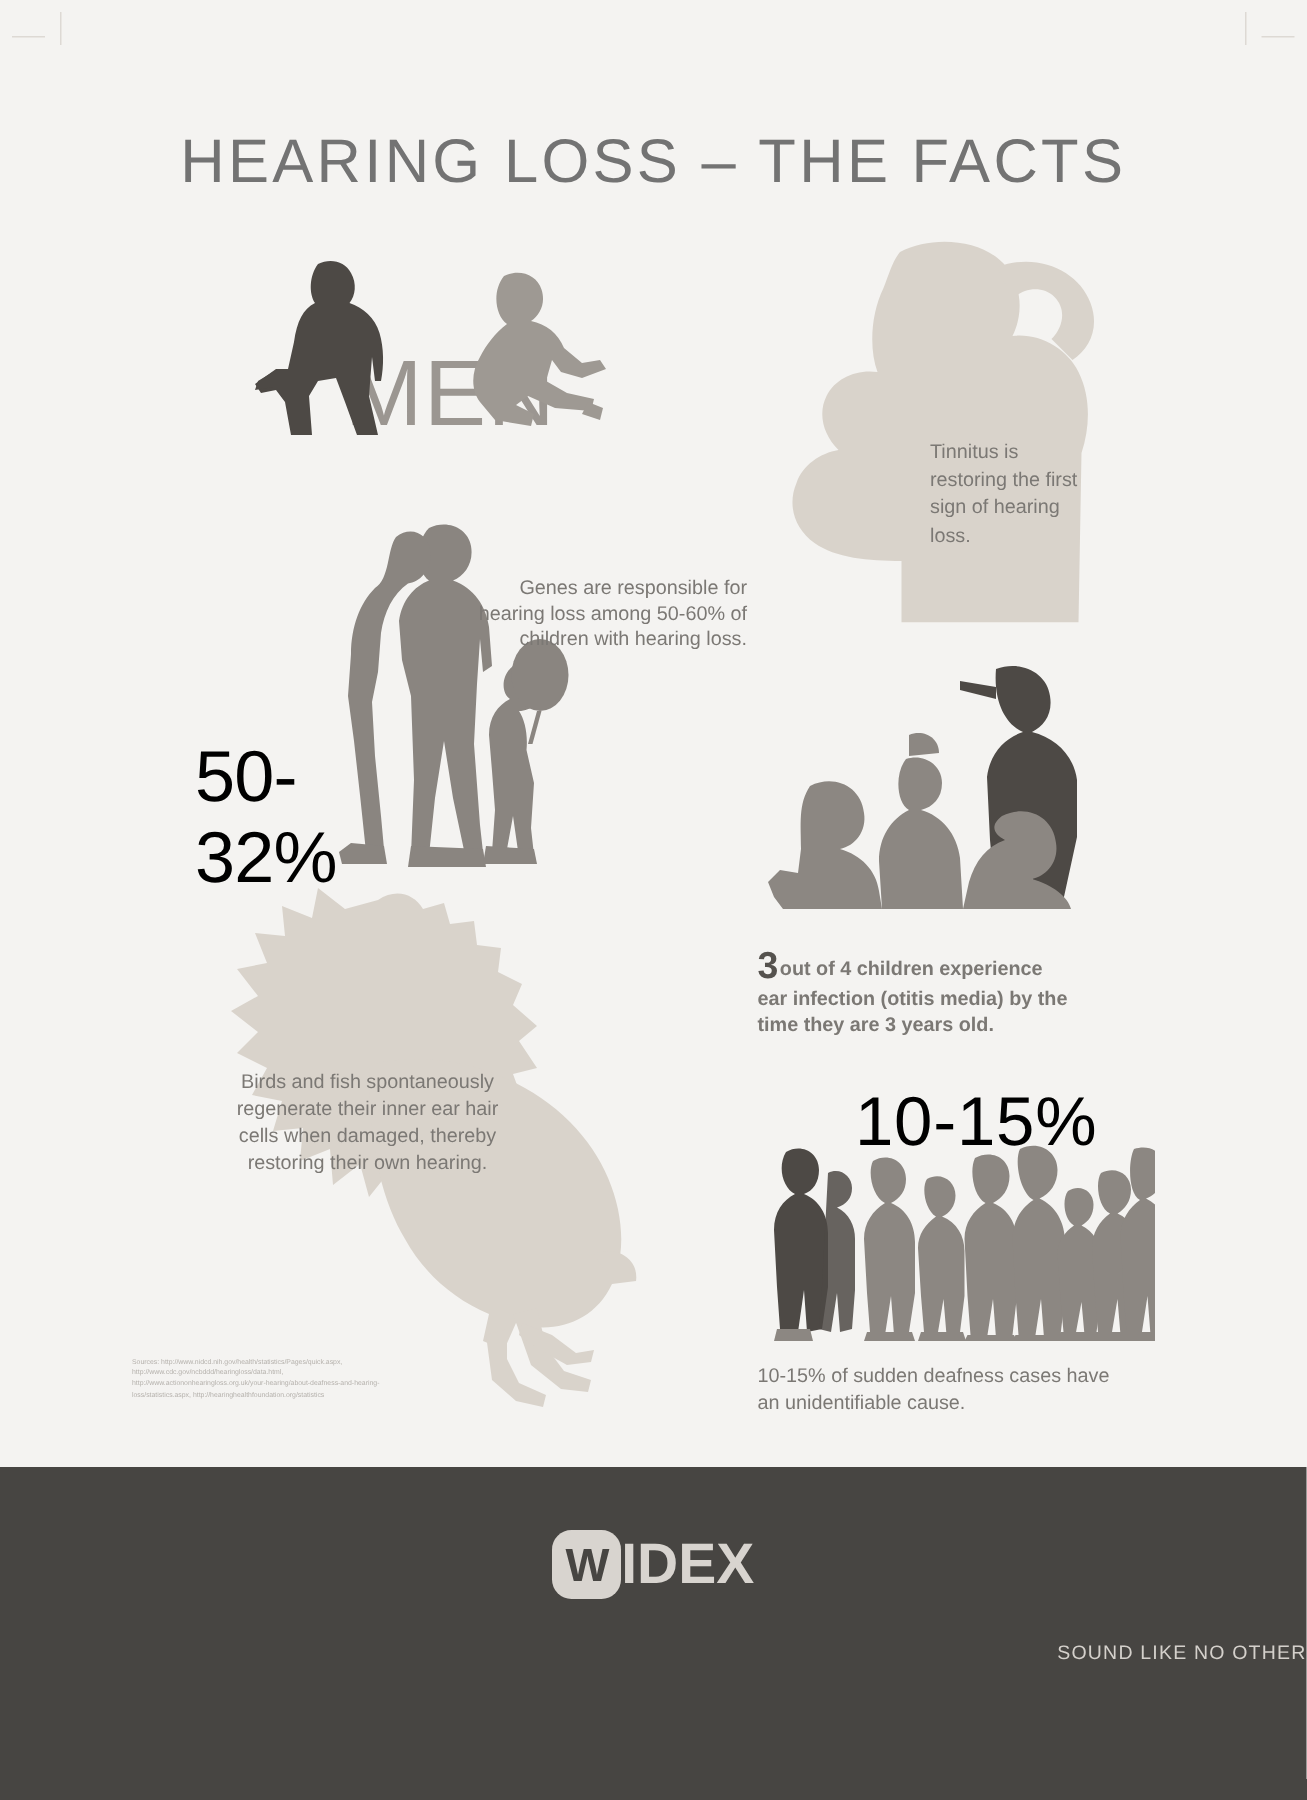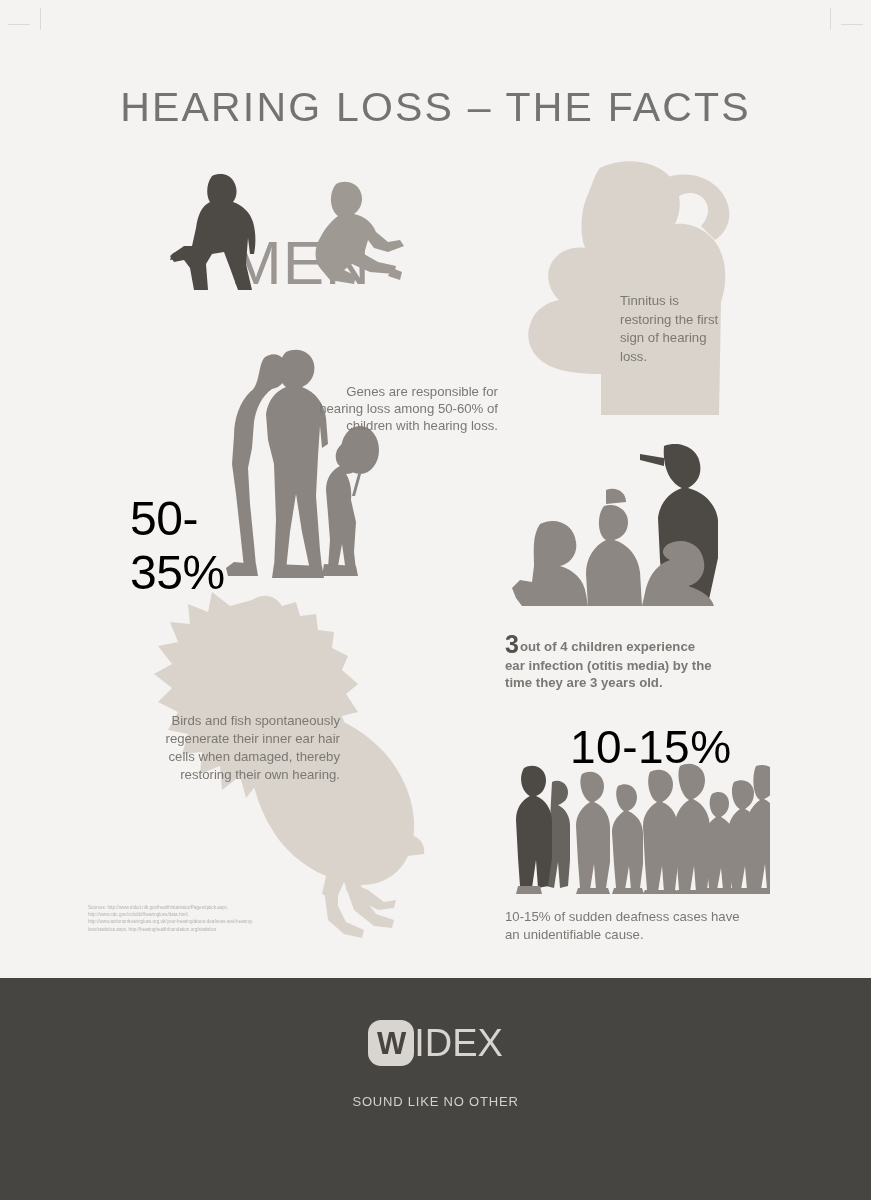--- a/index.html
+++ b/index.html
@@ -45,21 +45,21 @@
   .genes-caption{left:300px;top:367px;width:198px;text-align:right;line-height:17px;margin-top:16px;}
   .fifty{
     left:130px;top:492px;font-size:48px;line-height:54px;letter-spacing:-.5px;
   }
 
   
   .three-caption{left:505px;top:632px;width:210px;line-height:17px;font-weight:bold;}
   .three-caption .lead{font-size:25px;color:#55524e;line-height:1;vertical-align:-2px;margin-right:1px;}
 
   
-  .birds-caption{left:150px;top:712px;width:190px;text-align:right;line-height:18px;}
+  .birds-caption{left:150px;top:712px;width:190px;text-align:center;line-height:18px;}
 
   
   .tenfifteen{left:570px;top:728px;font-size:46px;line-height:38px;letter-spacing:.5px;}
   .sudden-caption{left:505px;top:908px;width:240px;line-height:17.5px;}
 
   
   .sources{
     position:absolute;left:88px;top:904px;width:172px;
     font-size:4.6px;line-height:7.2px;color:#b5b1ac;word-break:break-word;
   }
@@ -72,25 +72,25 @@
     position:absolute;left:0;top:42px;width:871px;
     display:flex;justify-content:center;align-items:center;gap:2px;
   }
   .logo-badge{
     width:46px;height:46px;border-radius:13px;background:#d8d4cf;
     display:flex;align-items:center;justify-content:center;
     color:#474542;font-size:31px;font-weight:700;line-height:1;
     letter-spacing:-1px;
   }
   .logo-text{
-    color:#d8d4cf;font-size:38px;font-weight:400;letter-spacing:0px;line-height:1;
+    color:#d8d4cf;font-size:38px;font-weight:700;letter-spacing:0px;line-height:1;
     margin-left:-2px;
   }
   .tagline{
-    position:absolute;left:0;top:116px;width:871px;text-align:center;
+    position:absolute;left:0;top:116px;width:871px;text-align:right;
     color:#d4d0cb;font-size:13px;letter-spacing:.8px;
   }
 
   
   svg{position:absolute;display:block;}
   .sil-dark{fill:#4d4945;}
   .sil-mid{fill:#8c8782;}
   .sil-light{fill:#9e9993;}
   .sil-pale{fill:#d9d3cb;}
   .sil-grey{fill:#8a8580;}
@@ -143,21 +143,21 @@
 
     <ellipse class="sil-grey" cx="136" cy="106" rx="19" ry="24"></ellipse>
     <path class="sil-grey" d="M134 130 L128 152 L131 152 L137 130 Z"></path>
     <path class="sil-grey" d="M100 220 L132 222 L134 232 L98 232 Z"></path>
   </svg>
 
   <div class="txt genes-caption">Genes are responsible for hearing loss among 50-60% of children with hearing loss.</div>
 
   <div class="big fifty">
     <div>50-</div>
-    <div>35%</div>
+    <div>32%</div>
   </div>
 
   <svg style="left:512px;top:440px;" width="210" height="172" viewBox="0 0 210 172">
 
     <path class="sil-dark" d="M152 6 C168 0 186 8 188 24 C190 36 184 44 176 48 C192 52 204 64 206 80 L206 118 L196 164 L178 166 L174 120 L170 166 L152 164 L148 120 L146 78 C148 62 158 52 170 48 C160 44 150 30 152 6 Z"></path>
     <path class="sil-dark" d="M152 18 L128 14 L128 20 L152 26 Z"></path>
 
     <path class="sil-mid" d="M28 84 C44 76 62 84 64 102 C66 114 58 124 48 126 C62 130 72 140 74 154 L76 166 L10 166 L4 158 L0 148 L8 140 L20 142 L22 126 C22 110 20 96 28 84 Z"></path>
 
     <path class="sil-mid" d="M92 66 C104 62 116 70 116 82 C116 92 110 98 102 100 C116 104 126 116 128 132 L130 166 L76 166 L74 134 C74 118 82 106 94 100 C86 96 84 76 92 66 Z"></path>

